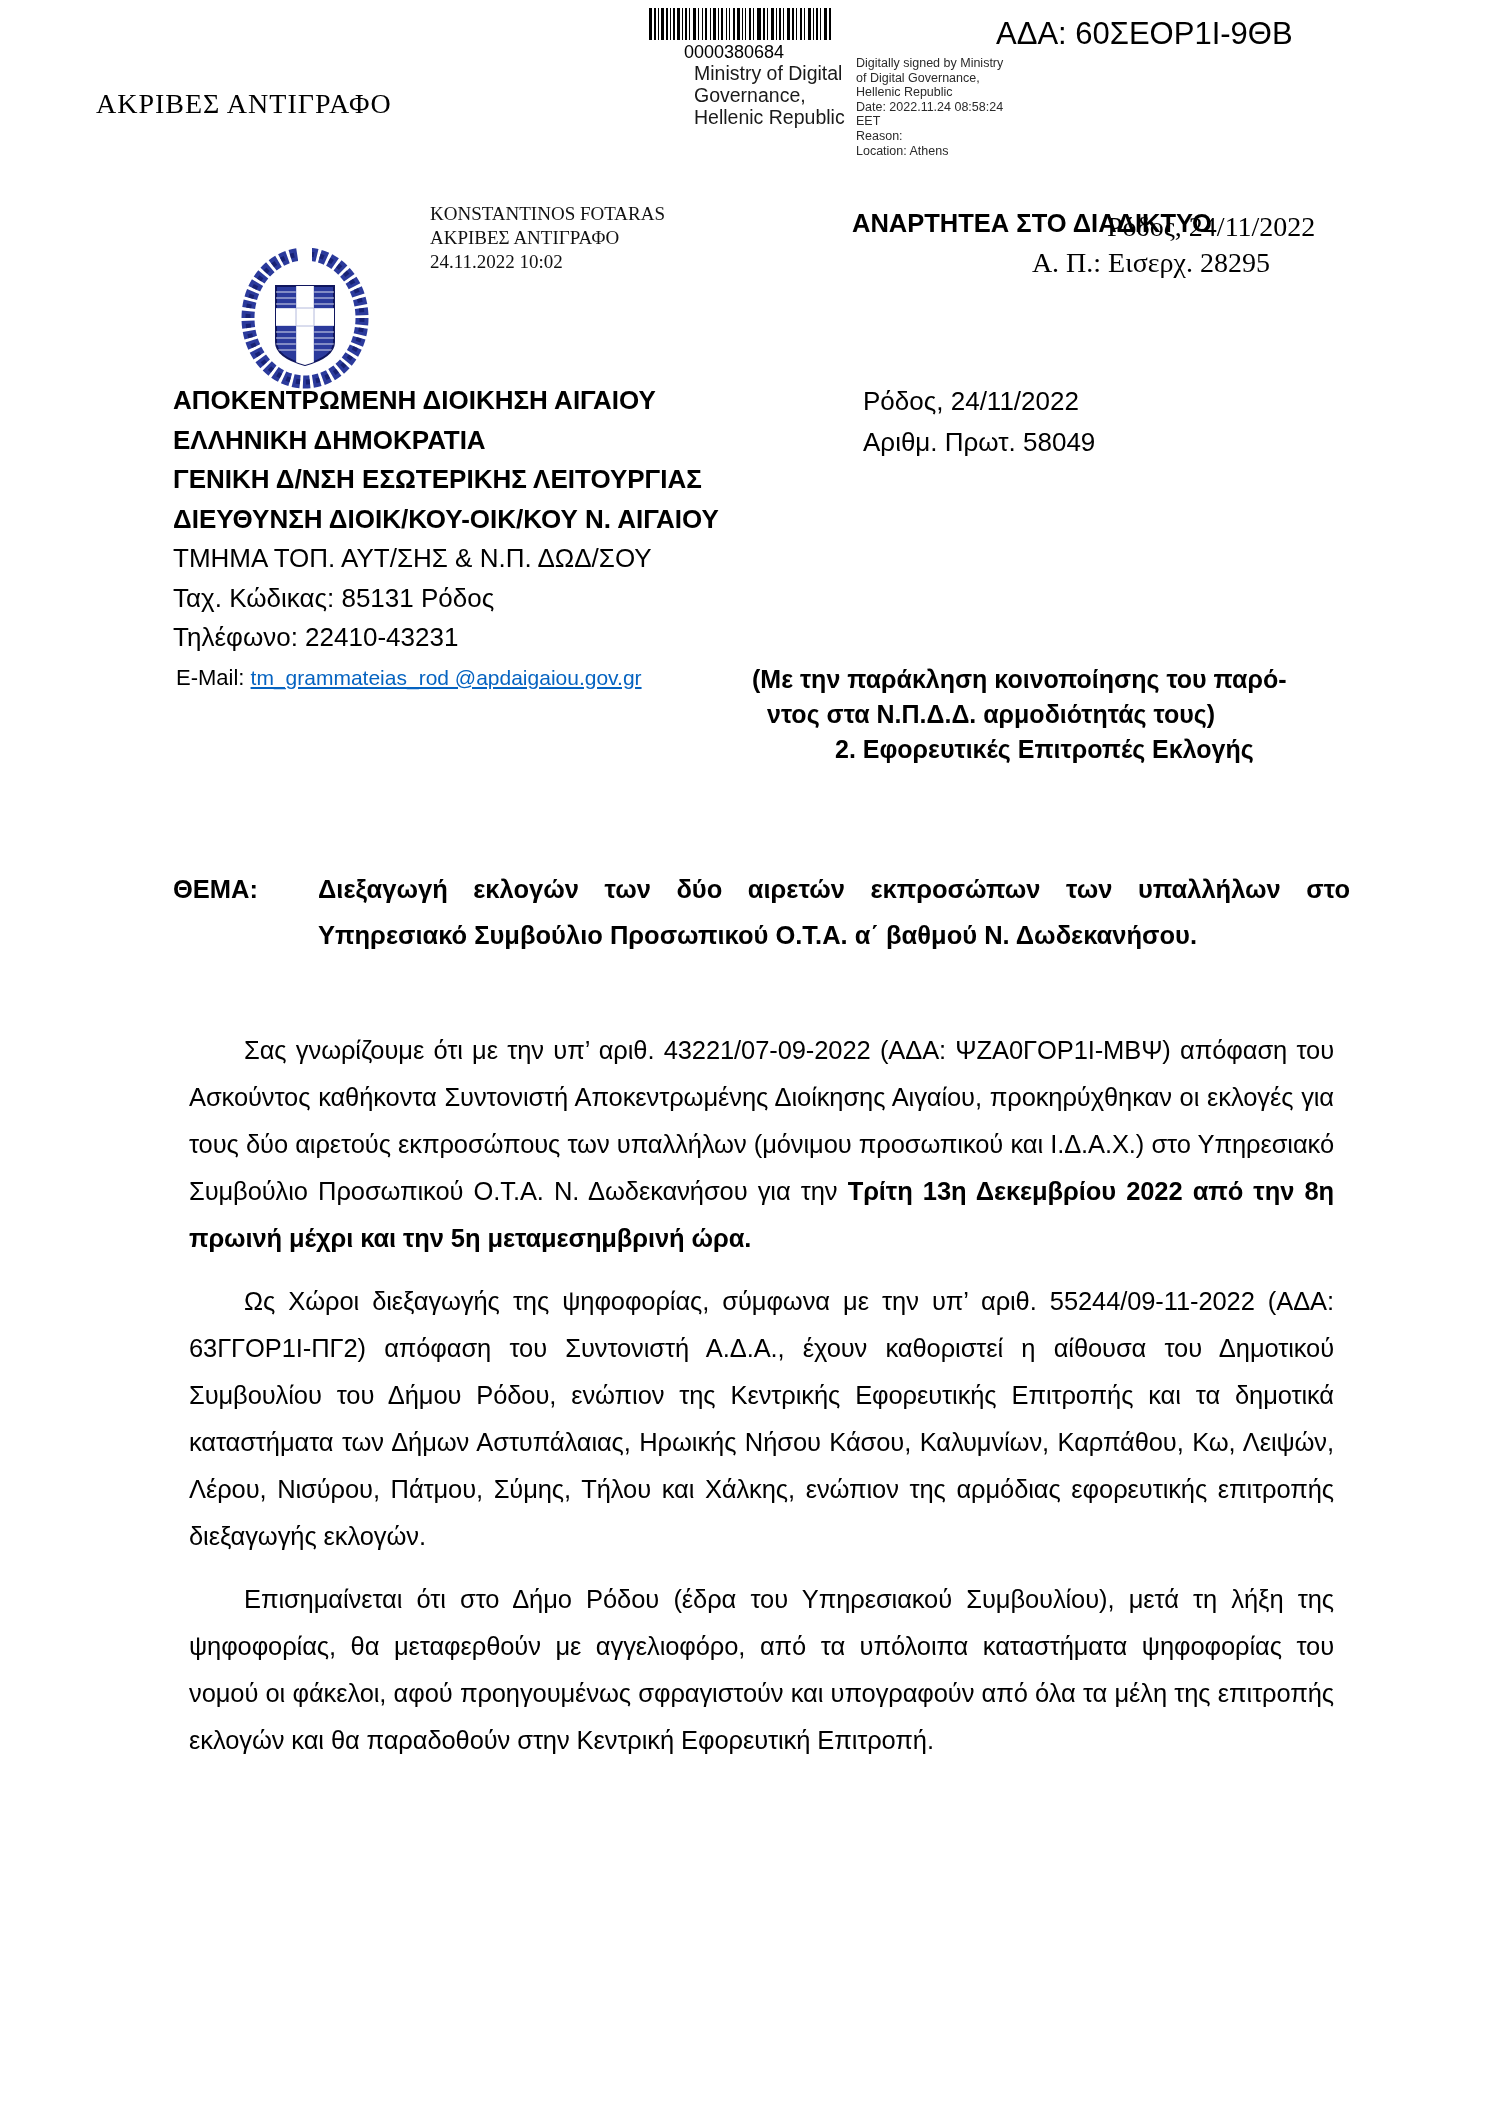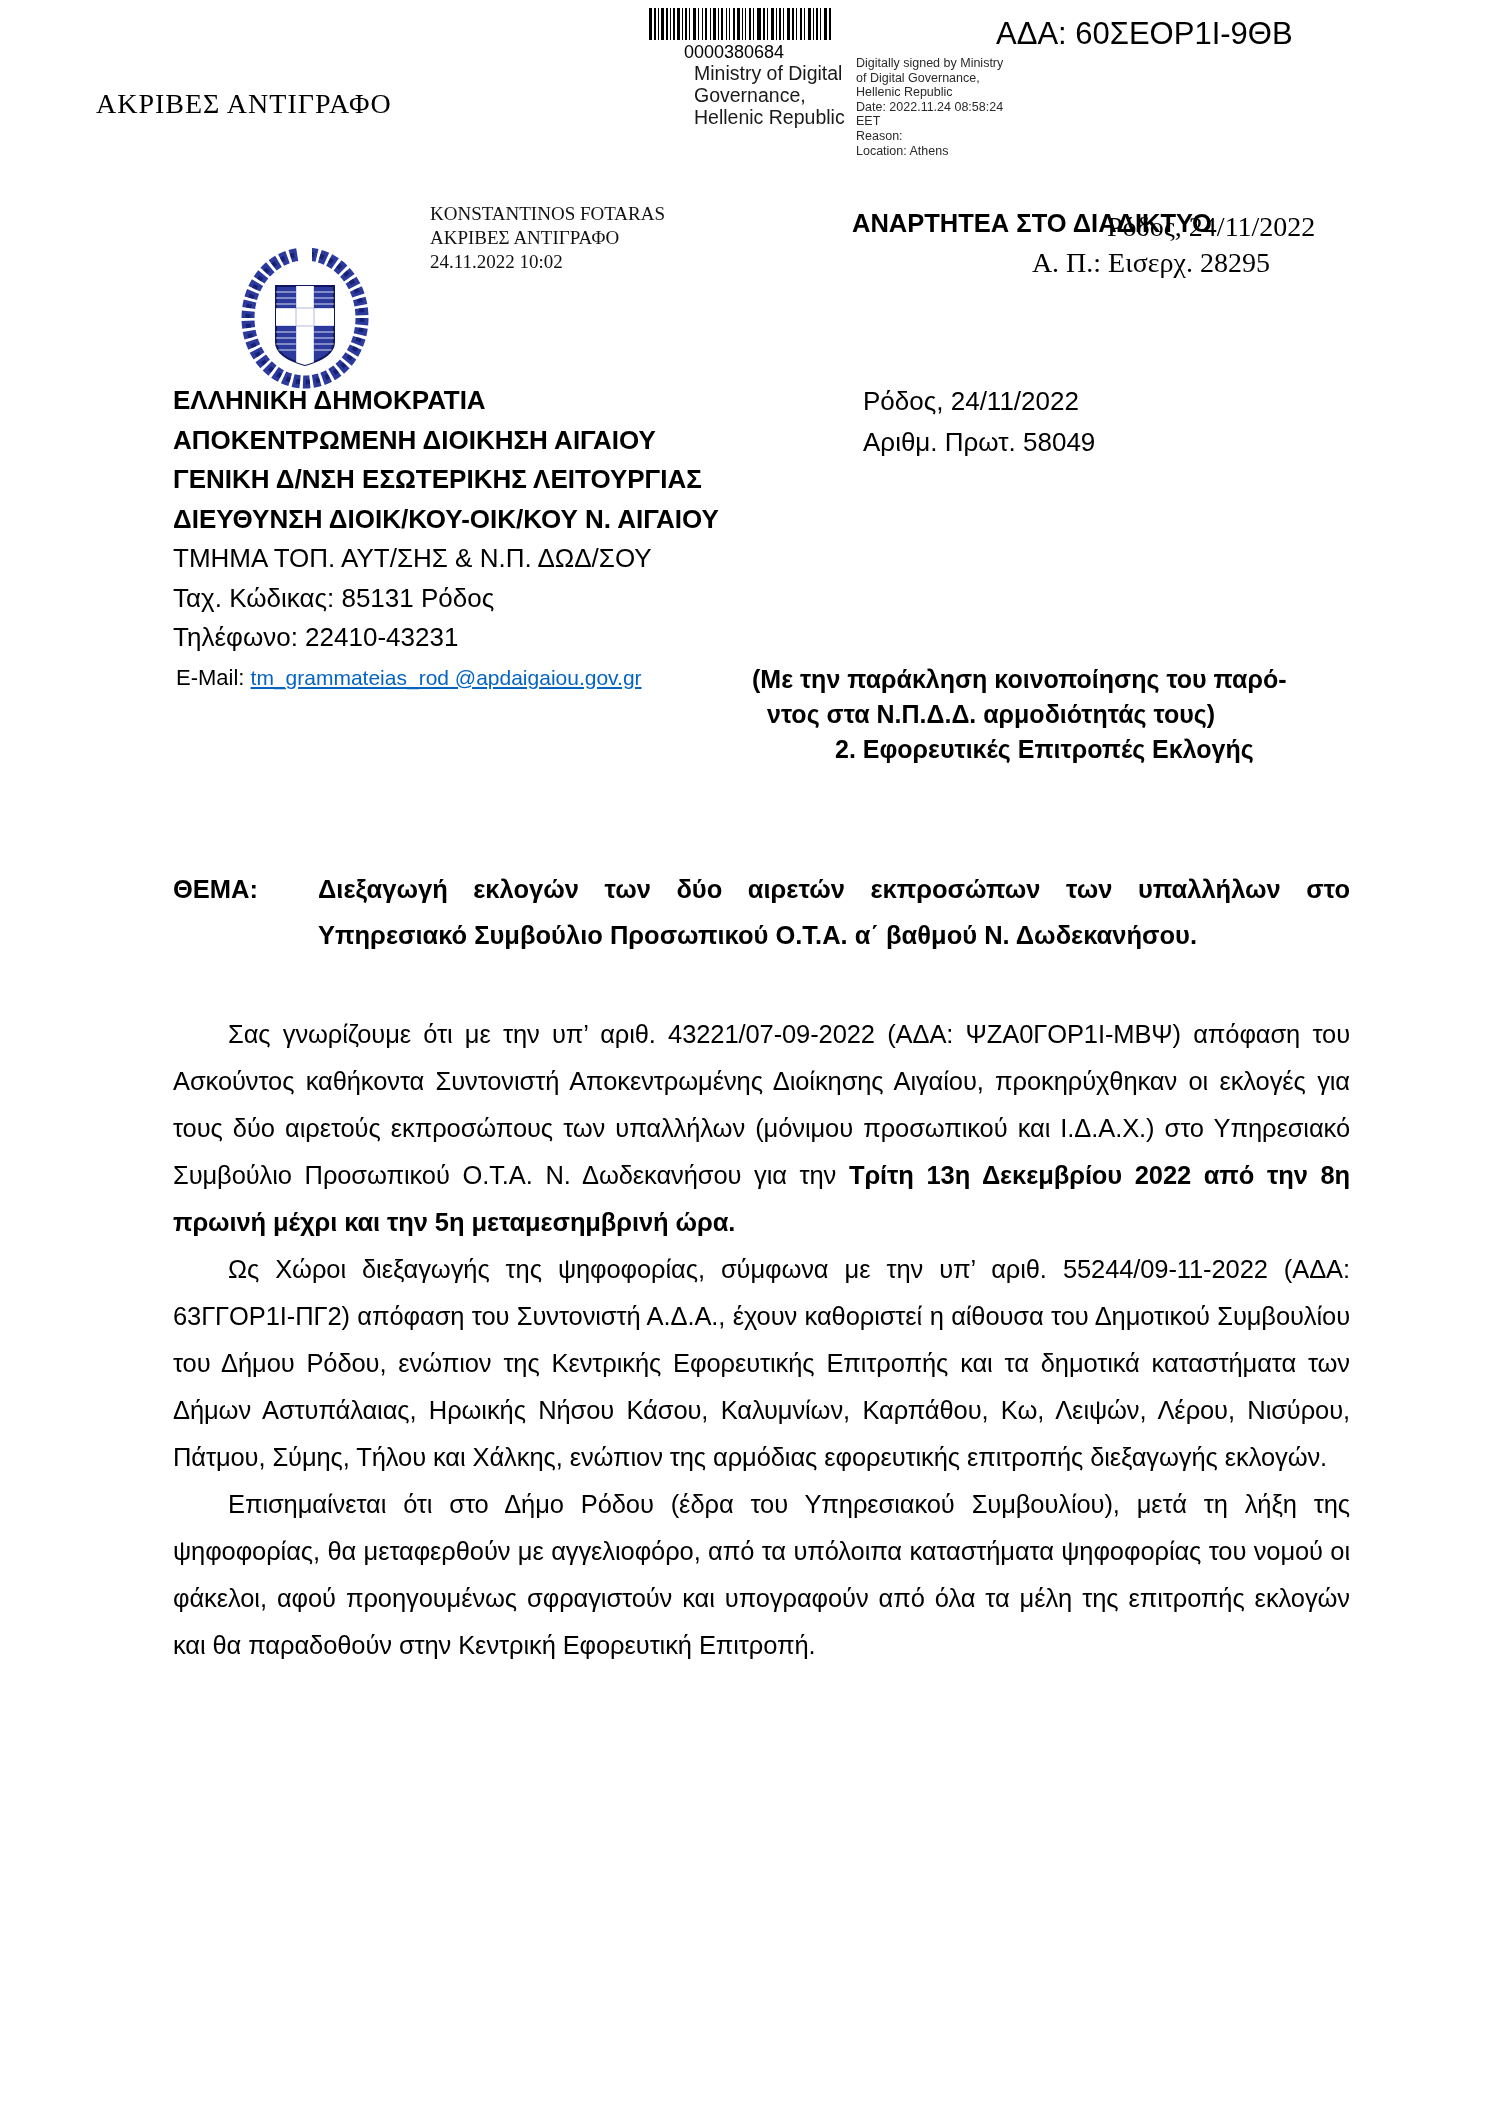--- a/index.html
+++ b/index.html
@@ -37,21 +37,21 @@
   .rcp2{padding-left:2px;}
   .rcp3{padding-left:17px;}
   .rcp4{padding-left:85px;}
 
   .subject{left:173px;top:866px;width:1177px;display:flex;font-size:25.5px;line-height:46px;}
   .subject .lbl{width:107px;flex:0 0 107px;}
   .subject .txt{flex:1;text-align:justify;margin-left:38px;}
 
   .body-text{left:173px;top:1011px;width:1177px;font-size:25.5px;line-height:47px;
              text-align:justify;letter-spacing:-0.1px;}
-  .body-text p{margin:0;text-indent:55px;}
+  .body-text p{margin:16px;text-indent:55px;}
 
   .lnk{color:#0563c1;}
 </style>
 </head>
 <body>
 
 <div class="page">
 
   <div class="abs serif certified-top">ΑΚΡΙΒΕΣ ΑΝΤΙΓΡΑΦΟ</div>
 
@@ -164,22 +164,22 @@
           <line x1="58" y1="40" x2="58" y2="128"></line>
             <line x1="76" y1="40" x2="76" y2="128"></line>
           <line x1="34" y1="66" x2="100" y2="66"></line>
             <line x1="34" y1="84" x2="100" y2="84"></line>
         </g>
       </g>
     </svg>
   </div>
 
   <div class="abs sans sender">
+    <div class="b">ΑΠΟΚΕΝΤΡΩΜΕΝΗ ΔΙΟΙΚΗΣΗ ΑΙΓΑΙΟΥ</div>
     <div class="b">ΕΛΛΗΝΙΚΗ ΔΗΜΟΚΡΑΤΙΑ</div>
-    <div class="b">ΑΠΟΚΕΝΤΡΩΜΕΝΗ ΔΙΟΙΚΗΣΗ ΑΙΓΑΙΟΥ</div>
     <div class="b">ΓΕΝΙΚΗ Δ/ΝΣΗ ΕΣΩΤΕΡΙΚΗΣ ΛΕΙΤΟΥΡΓΙΑΣ</div>
     <div class="b">ΔΙΕΥΘΥΝΣΗ ΔΙΟΙΚ/ΚΟΥ-ΟΙΚ/ΚΟΥ Ν. ΑΙΓΑΙΟΥ</div>
     <div>ΤΜΗΜΑ ΤΟΠ. ΑΥΤ/ΣΗΣ &amp; Ν.Π. ΔΩΔ/ΣΟΥ</div>
     <div>Ταχ. Κώδικας: 85131 Ρόδος</div>
     <div>Τηλέφωνο: 22410-43231</div>
     <div class="email-line">
       <span>E-Mail:</span>
       <span class="lnk email-link">tm_grammateias_rod @apdaigaiou.gov.gr</span>
     </div>
   </div>

